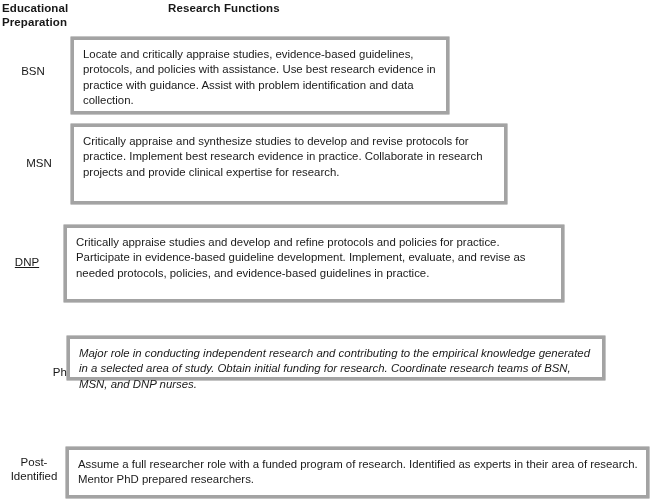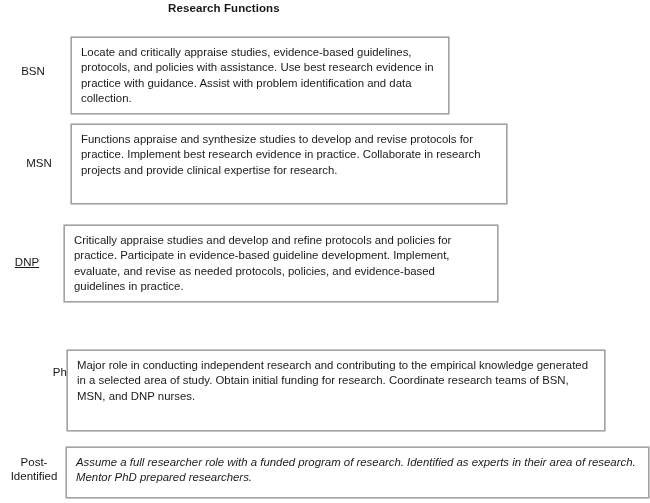--- a/index.html
+++ b/index.html
@@ -50,63 +50,65 @@
     color: #181818;
     white-space: pre-line;
     text-align: center;
   }
 
   
   .fn-box {
     position: absolute;
     box-sizing: border-box;
     background: #ffffff;
-    border: 1px solid #a3a3a3;
+    border: 3px solid #a3a3a3;
     box-shadow: 0 0 0 0.5px #8c8c8c;
   }
   .fn-box .fn-text {
     position: absolute;
     left: 9px;
     right: 8px;
     top: 7px;
     font-size: 11.4px;
     line-height: 15.4px;
     color: #1a1a1a;
     text-align: left;
   }
 
   
   #box-bsn   { left: 71px;  top: 37px;  width: 378px; height: 77px; }
   #box-msn   { left: 71px;  top: 124px; width: 436px; height: 80px; }
-  #box-dnp   { left: 64px;  top: 225px; width: 434px; height: 77px; }
-  #box-phd   { left: 67px;  top: 350px; width: 538px; height: 81px; }
-  #box-post  { left: 66px;  top: 447px; width: 583px; height: 51px; font-style: italic; }
+  #box-dnp   { left: 64px;  top: 225px; width: 500px; height: 77px; }
+  #box-phd   { left: 67px;  top: 336px; width: 538px; height: 44px; font-style: italic; }
+  #box-post  { left: 66px;  top: 447px; width: 583px; height: 51px; }
 
   #lbl-bsn   { left: 2px;  top: 65px;  width: 62px; }
   #lbl-msn   { left: 8px;  top: 157px; width: 62px; }
   #lbl-dnp   { left: 2px;  top: 256px; width: 50px; text-decoration: underline; }
   #lbl-phd   { left: 2px;  top: 366px; width: 62px; padding-left: 31px; }
   #lbl-post  { left: 2px;  top: 456px; width: 64px; }
 </style>
 </head>
 <body>
 
 <div id="figure">
 
+  <div class="col-header" id="hdr-education">Educational
+Preparation</div>
 
   <div class="col-header" id="hdr-functions">Research Functions</div>
 
   <div class="row-label" id="lbl-bsn">BSN</div>
   <div class="fn-box" id="box-bsn">
     <div class="fn-text">Locate and critically appraise studies, evidence-based guidelines, protocols, and policies with assistance. Use best research evidence in practice with guidance. Assist with problem identification and data collection.</div>
   </div>
 
   <div class="row-label" id="lbl-msn">MSN</div>
   <div class="fn-box" id="box-msn">
-    <div class="fn-text">Functions appraise and synthesize studies to develop and revise protocols for practice. Implement best research evidence in practice. Collaborate in research projects and provide clinical expertise for research.</div>
+    <div class="fn-text">Critically appraise and synthesize studies to develop and revise protocols for practice. Implement best research evidence in practice. Collaborate in research projects and provide clinical expertise for research.</div>
   </div>
 
   <div class="row-label" id="lbl-dnp">DNP</div>
   <div class="fn-box" id="box-dnp">
     <div class="fn-text">Critically appraise studies and develop and refine protocols and policies for practice. Participate in evidence-based guideline development. Implement, evaluate, and revise as needed protocols, policies, and evidence-based guidelines in practice.</div>
   </div>
 
   <div class="row-label" id="lbl-phd">PhD</div>
   <div class="fn-box" id="box-phd">
     <div class="fn-text">Major role in conducting independent research and contributing to the empirical knowledge generated in a selected area of study. Obtain initial funding for research. Coordinate research teams of BSN, MSN, and DNP nurses.</div>

